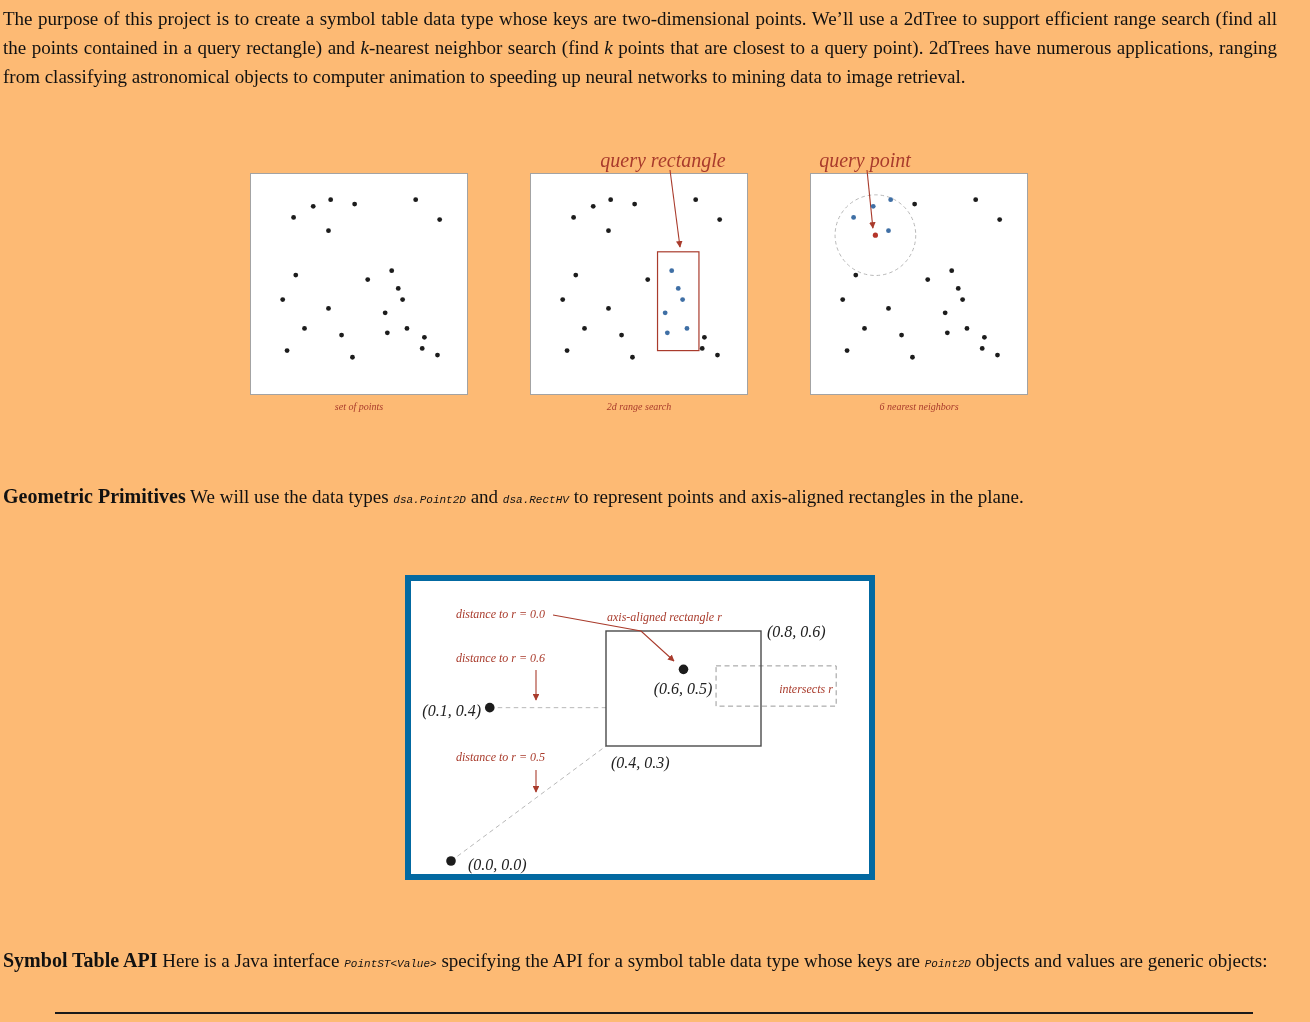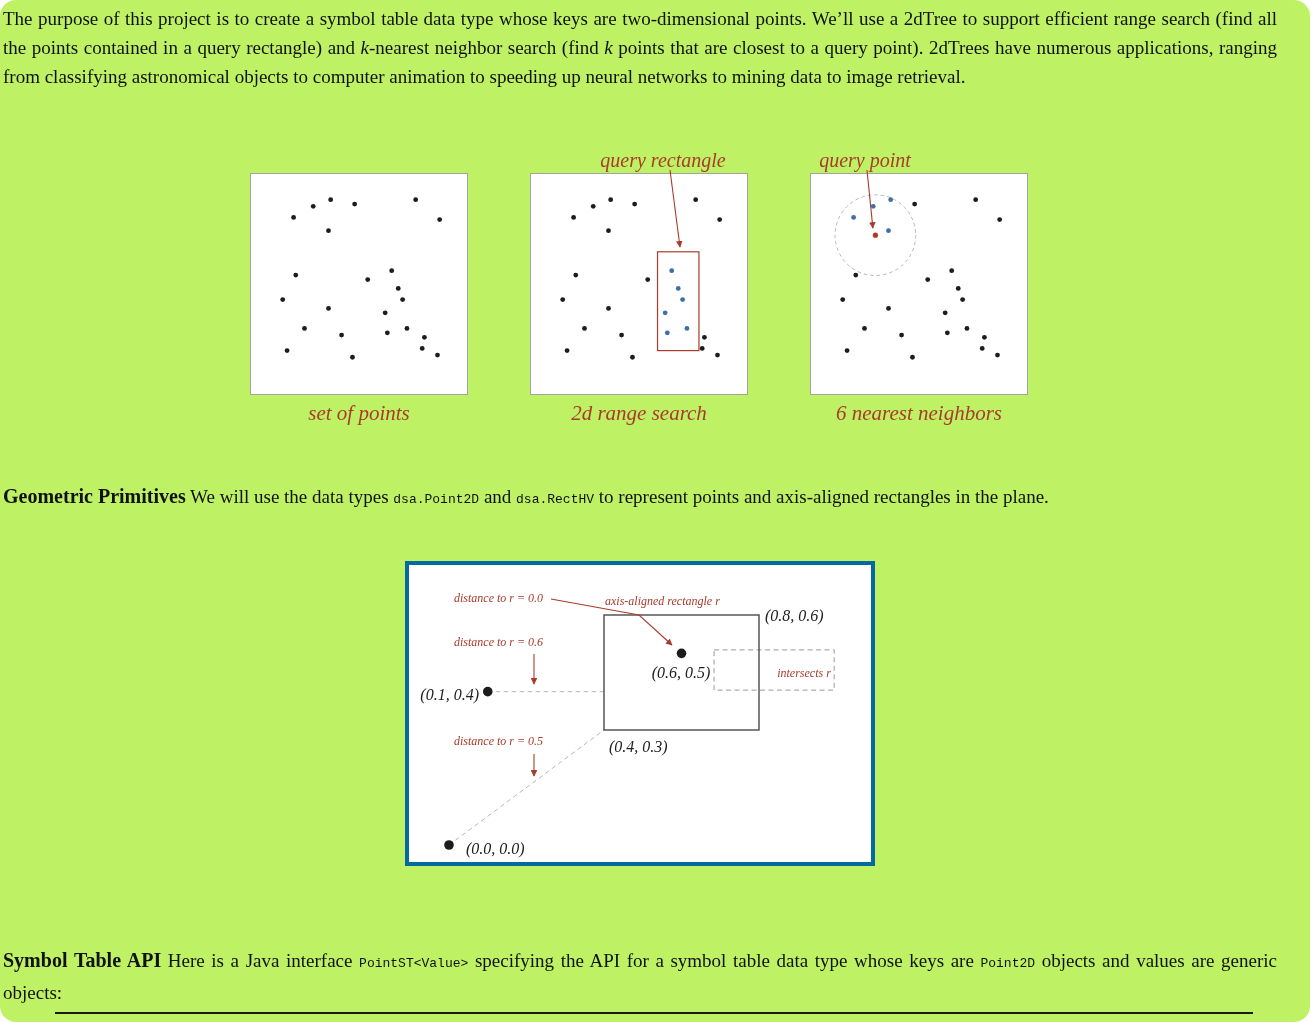--- a/index.html
+++ b/index.html
@@ -1,49 +1,49 @@
 <!DOCTYPE html>
 <html><head>
 <meta charset="utf-8">
 <style>
   * { margin:0; padding:0; box-sizing:border-box; }
   html, body { background:#ffffff; }
   #page {
-    position:relative; width:1310px; height:1022px; background:#bef264;
-    font-family:"Liberation Serif", serif; color:#111111; overflow:hidden;border-radius:16px;
+    position:relative; width:1310px; height:1022px; background:#fdba74;
+    font-family:"Liberation Serif", serif; color:#111111; overflow:hidden;
   }
   .para {
     position:absolute; left:3px; width:1274px;
     font-size:19px; line-height:29px; text-align:justify;
   }
   #p1 { top:4px; }
   #p2 { top:482px; }
   #p3 { top:946px; }
   .r-n { }
   .r-i { font-style:italic; }
   .r-b { font-weight:bold; font-size:20px;margin-top:44px; }
-  .r-c { font-family:"Liberation Mono", monospace; font-size:13px; }
+  .r-c { font-family:"Liberation Mono", monospace; font-size:11px;font-style:italic; }
 
   .panel { position:absolute; top:145px; width:218px; height:285px; }
   #panel-0 { left:250px; }
   #panel-1 { left:530px; }
   #panel-2 { left:810px; }
   .panel svg { position:absolute; left:0; top:0; }
   .panel-label {
     position:absolute; top:4px; transform:translateX(-50%);
     font-style:italic; font-size:20px; color:#a93b2c; white-space:nowrap;
   }
   .panel-caption {
     position:absolute; top:256px; width:100%; text-align:center;
-    font-style:italic; font-size:21px; color:#a93b2c;
+    font-style:italic; font-size:10px; color:#a93b2c;
   }
 
   #geom-fig {
-    position:absolute; left:405px; top:561px; width:470px; height:305px;
-    border:4px solid #0369a1; background:#ffffff;
+    position:absolute; left:405px; top:575px; width:470px; height:305px;
+    border:6px solid #0369a1; background:#ffffff;
   }
   #geom-svg { position:absolute; left:0; top:0; }
   .geo-label { position:absolute; white-space:nowrap; font-style:italic; }
   .geo-red   { font-size:12px; color:#a93b2c; }
   .geo-coord { font-size:16px; color:#222222; }
 
   .hrule { position:absolute; left:55px; top:1012px; width:1198px; height:2px; background:#1a1a1a; }
 </style>
 </head>
 <body>

